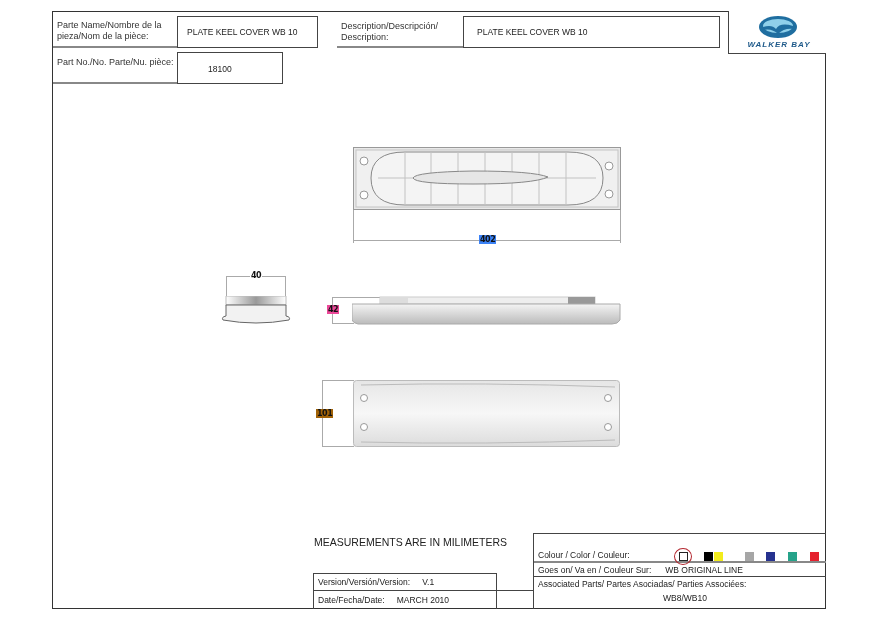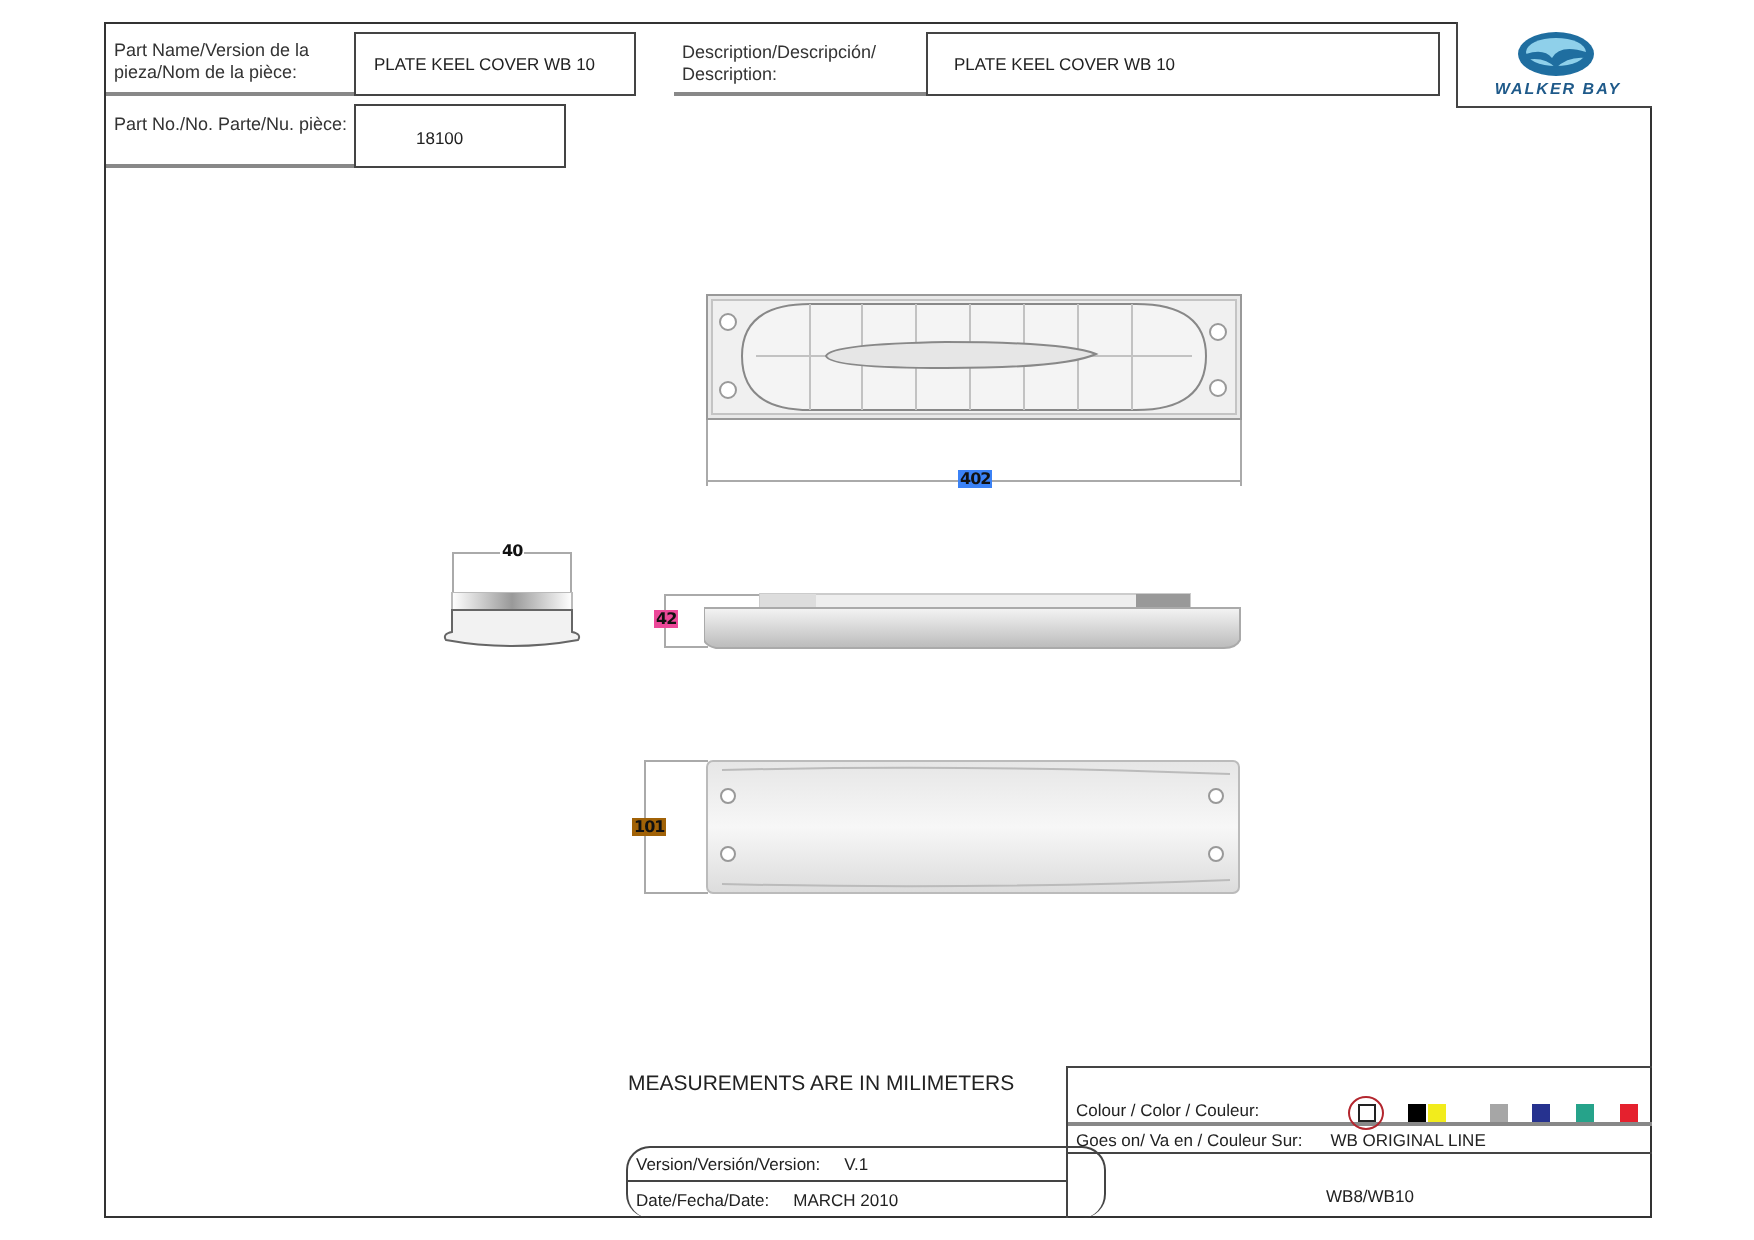--- a/index.html
+++ b/index.html
@@ -15,21 +15,21 @@
   .dimline{background:#aaa;}
   .swatch{width:9px;height:9px;}
   .tbl-row{font-size:8.5px;line-height:13px;padding-left:4px;color:#222;}
   .tbl-row span.v{margin-left:8px;}
 </style>
 </head>
 <body>
 
 <div class="abs frame"></div>
 
-<div class="abs lbl uline" style="left:53px;top:20px;width:124px;height:28px;padding-left:4px;">Part Name/Version de la pieza/Nom de la pièce:</div>
+<div class="abs lbl uline" style="left:53px;top:20px;width:124px;height:28px;padding-left:4px;">Parte Name/Nombre de la pieza/Nom de la pièce:</div>
 <div class="abs box" style="left:177px;top:16px;width:141px;height:32px;">
   <div class="abs val" style="left:9px;top:10px;white-space:nowrap;">PLATE KEEL COVER WB 10</div>
 </div>
 
 <div class="abs lbl uline" style="left:53px;top:57px;width:124px;height:27px;padding-left:4px;">Part No./No. Parte/Nu. pièce:</div>
 <div class="abs box" style="left:177px;top:52px;width:106px;height:32px;">
   <div class="abs val" style="left:30px;top:11px;">18100</div>
 </div>
 
 <div class="abs lbl uline" style="left:337px;top:21px;width:126px;height:27px;padding-left:4px;">Description/Descripción/ Description:</div>
@@ -128,21 +128,21 @@
     <path d="M8 62 Q130 65 262 60" stroke="#bbb" fill="none"></path>
     <circle cx="11" cy="18" r="3.5" fill="#fff" stroke="#999"></circle>
       <circle cx="11" cy="47" r="3.5" fill="#fff" stroke="#999"></circle>
     <circle cx="255" cy="18" r="3.5" fill="#fff" stroke="#999"></circle>
       <circle cx="255" cy="47" r="3.5" fill="#fff" stroke="#999"></circle>
   </svg>
 </div>
 
 <div class="abs" style="left:314px;top:536px;font-size:10.5px;color:#222;white-space:nowrap;">MEASUREMENTS ARE IN MILIMETERS</div>
 
-<div class="abs box" style="left:313px;top:573px;width:240px;height:36px;border-bottom:none;border-radius:12px;">
+<div class="abs box" style="left:313px;top:573px;width:184px;height:36px;border-bottom:none;">
   <div class="abs tbl-row" style="left:0;top:0;width:219px;height:17px;border-bottom:1px solid #444;line-height:16px;">
     <span>Version/Versión/Version:</span><span class="v" style="margin-left:12px;">V.1</span>
   </div>
   <div class="abs tbl-row" style="left:0;top:17px;width:219px;height:18px;line-height:18px;">
     <span>Date/Fecha/Date:</span><span class="v" style="margin-left:12px;">MARCH 2010</span>
   </div>
 </div>
 
 <div class="abs" style="left:533px;top:533px;width:293px;height:76px;border-left:1px solid #444;border-top:1px solid #444;">
   <div class="abs tbl-row" style="left:0;top:14px;width:292px;height:15px;border-bottom:2px solid #888;line-height:14px;">
@@ -152,14 +152,15 @@
   <div class="abs swatch" style="left:145px;top:18px;background:#fff;border:1px solid #222;"></div>
   <div class="abs swatch" style="left:170px;top:18px;background:#000;"></div>
   <div class="abs swatch" style="left:180px;top:18px;background:#f2ec1c;"></div>
   <div class="abs swatch" style="left:211px;top:18px;background:#a6a6a6;"></div>
   <div class="abs swatch" style="left:232px;top:18px;background:#26328f;"></div>
   <div class="abs swatch" style="left:254px;top:18px;background:#26a38a;"></div>
   <div class="abs swatch" style="left:276px;top:18px;background:#e5212e;"></div>
   <div class="abs tbl-row" style="left:0;top:30px;width:292px;height:13px;border-bottom:1px solid #444;line-height:12px;">
     <span>Goes on/ Va en / Couleur Sur:</span><span class="v" style="margin-left:14px;">WB ORIGINAL LINE</span>
   </div>
+  <div class="abs tbl-row" style="left:0;top:44px;width:292px;height:14px;">Associated Parts/ Partes Asociadas/ Parties Associées:</div>
   <div class="abs tbl-row" style="left:125px;top:58px;">WB8/WB10</div>
 </div>
 
 </body></html>

